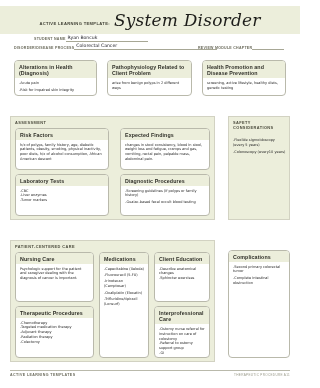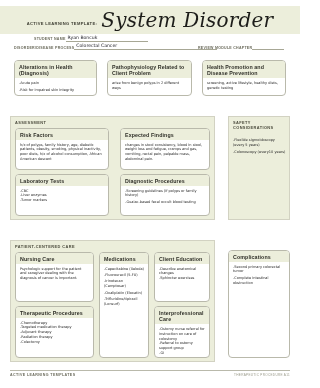--- a/index.html
+++ b/index.html
@@ -21,21 +21,21 @@
     position:absolute;left:0;top:0;width:300px;height:28px;
     display:flex;align-items:center;justify-content:center;gap:4px;
   }
   .alt-label{
     font-size:4.1px;letter-spacing:.35px;font-weight:700;
     color:#3d3d32;text-transform:uppercase;
     transform:translateY(3px);
   }
   .alt-title{
     font-family:"DejaVu Serif", serif;
-    font-style:italic;font-size:20px;color:#1d1d1a;letter-spacing:.2px;
+    font-style:italic;font-size:17px;color:#1d1d1a;letter-spacing:.2px;
   }
 
   
   .namezone{position:absolute;left:0;top:34px;width:300px;height:17px;}
   .nline{position:absolute;display:flex;align-items:flex-end;}
   .nlabel{
     font-size:3.6px;letter-spacing:.25px;color:#6d6d5e;font-weight:700;
     text-transform:uppercase;white-space:nowrap;padding-bottom:.5px;
   }
   .nrule{border-bottom:.5px solid #a7a795;height:6.5px;position:relative;}

